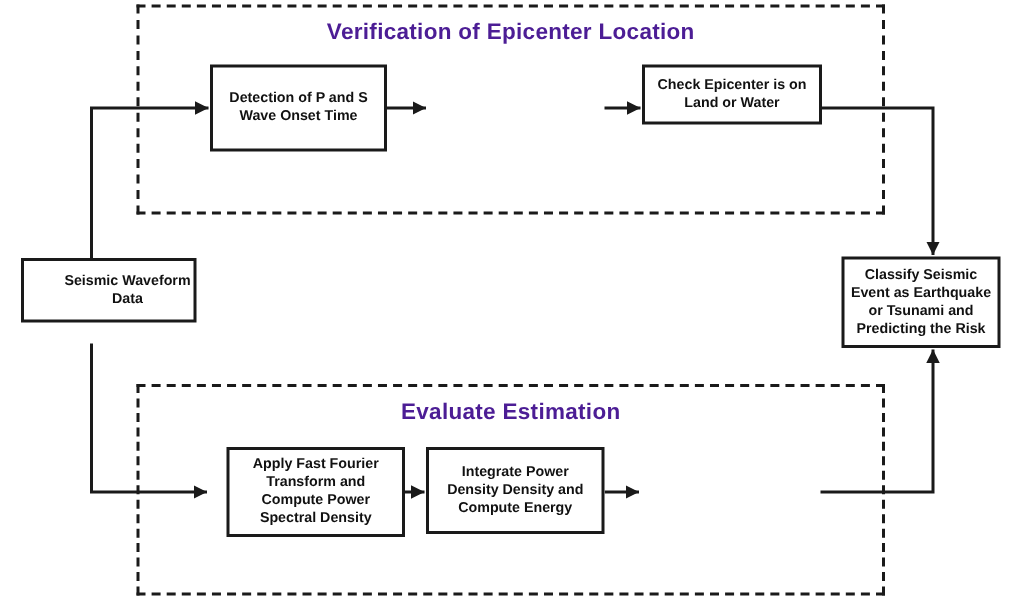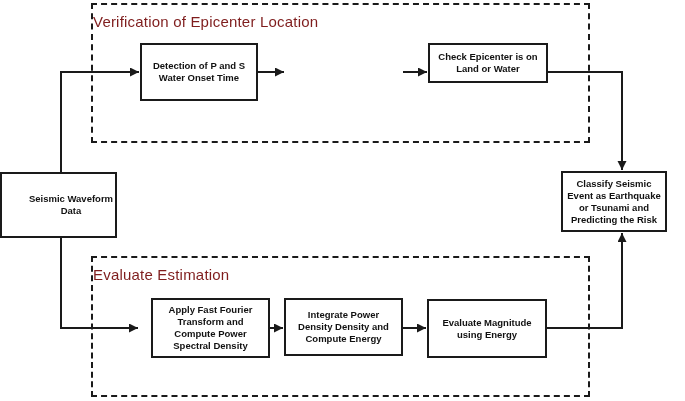--- a/index.html
+++ b/index.html
@@ -31,45 +31,45 @@
   .group {
     position: absolute;
     box-sizing: border-box;
     border: 2px dashed #1a1a1a;
     z-index: 0;
     background: transparent;
   }
   #group-verification { left: 91px; top: 3px;   width: 499px; height: 140px; }
   #group-magnitude    { left: 91px; top: 256px; width: 499px; height: 141px; }
   .group-title {
-    text-align: left;
-    font-weight: normal;
+    text-align: center;
+    font-weight: bold;
     font-size: 15px;
-    color: #7f1d1d;
+    color: #4c1d95;
     margin-top: 8px;
     letter-spacing: 0.2px;
   }
   .node {
     position: absolute;
     box-sizing: border-box;
     border: 2px solid #1a1a1a;
     background: #ffffff;
     display: flex;
     align-items: center;
     justify-content: center;
     text-align: center;
     font-weight: bold;
     font-size: 9.5px;
     line-height: 12px;
     color: #111111;
     white-space: pre-line;
     z-index: 2;
     padding: 1px;
   }
-  #node-seismic   { left: 0;   top: 172px; width: 117px; height: 66px; padding-left: 26px; }
+  #node-seismic   { left: 14px;   top: 172px; width: 117px; height: 43px; padding-left: 26px; }
   #node-detection { left: 140px; top: 43px;  width: 118px; height: 58px; }
   #node-estimation{ left: 285px; top: 43px;  width: 118px; height: 58px; }
   #node-check     { left: 428px; top: 43px;  width: 120px; height: 40px; }
   #node-classify  { left: 561px; top: 171px; width: 106px; height: 61px; }
   #node-fft       { left: 139px; top: 298px; width: 119px; height: 60px; margin-left: 12px; }
   #node-integrate { left: 284px; top: 298px; width: 119px; height: 58px; }
   #node-evaluate  { left: 427px; top: 299px; width: 120px; height: 59px; }
 </style>
 </head>
 <body>
@@ -97,36 +97,34 @@
   </div>
 
   <div class="group" id="group-magnitude">
     <div class="group-title">Evaluate Estimation</div>
   </div>
 
   <div class="node" id="node-seismic">Seismic Waveform
 Data</div>
 
   <div class="node" id="node-detection">Detection of P and S
-Water Onset Time</div>
+Wave Onset Time</div>
 
 
   <div class="node" id="node-check">Check Epicenter is on
 Land or Water</div>
 
   <div class="node" id="node-classify">Classify Seismic
 Event as Earthquake
 or Tsunami and
 Predicting the Risk</div>
 
   <div class="node" id="node-fft">Apply Fast Fourier
 Transform and
 Compute Power
 Spectral Density</div>
 
   <div class="node" id="node-integrate">Integrate Power
 Density Density and
 Compute Energy</div>
 
-  <div class="node" id="node-evaluate">Evaluate Magnitude
-using Energy</div>
 
 </div>
 
 </body></html>

